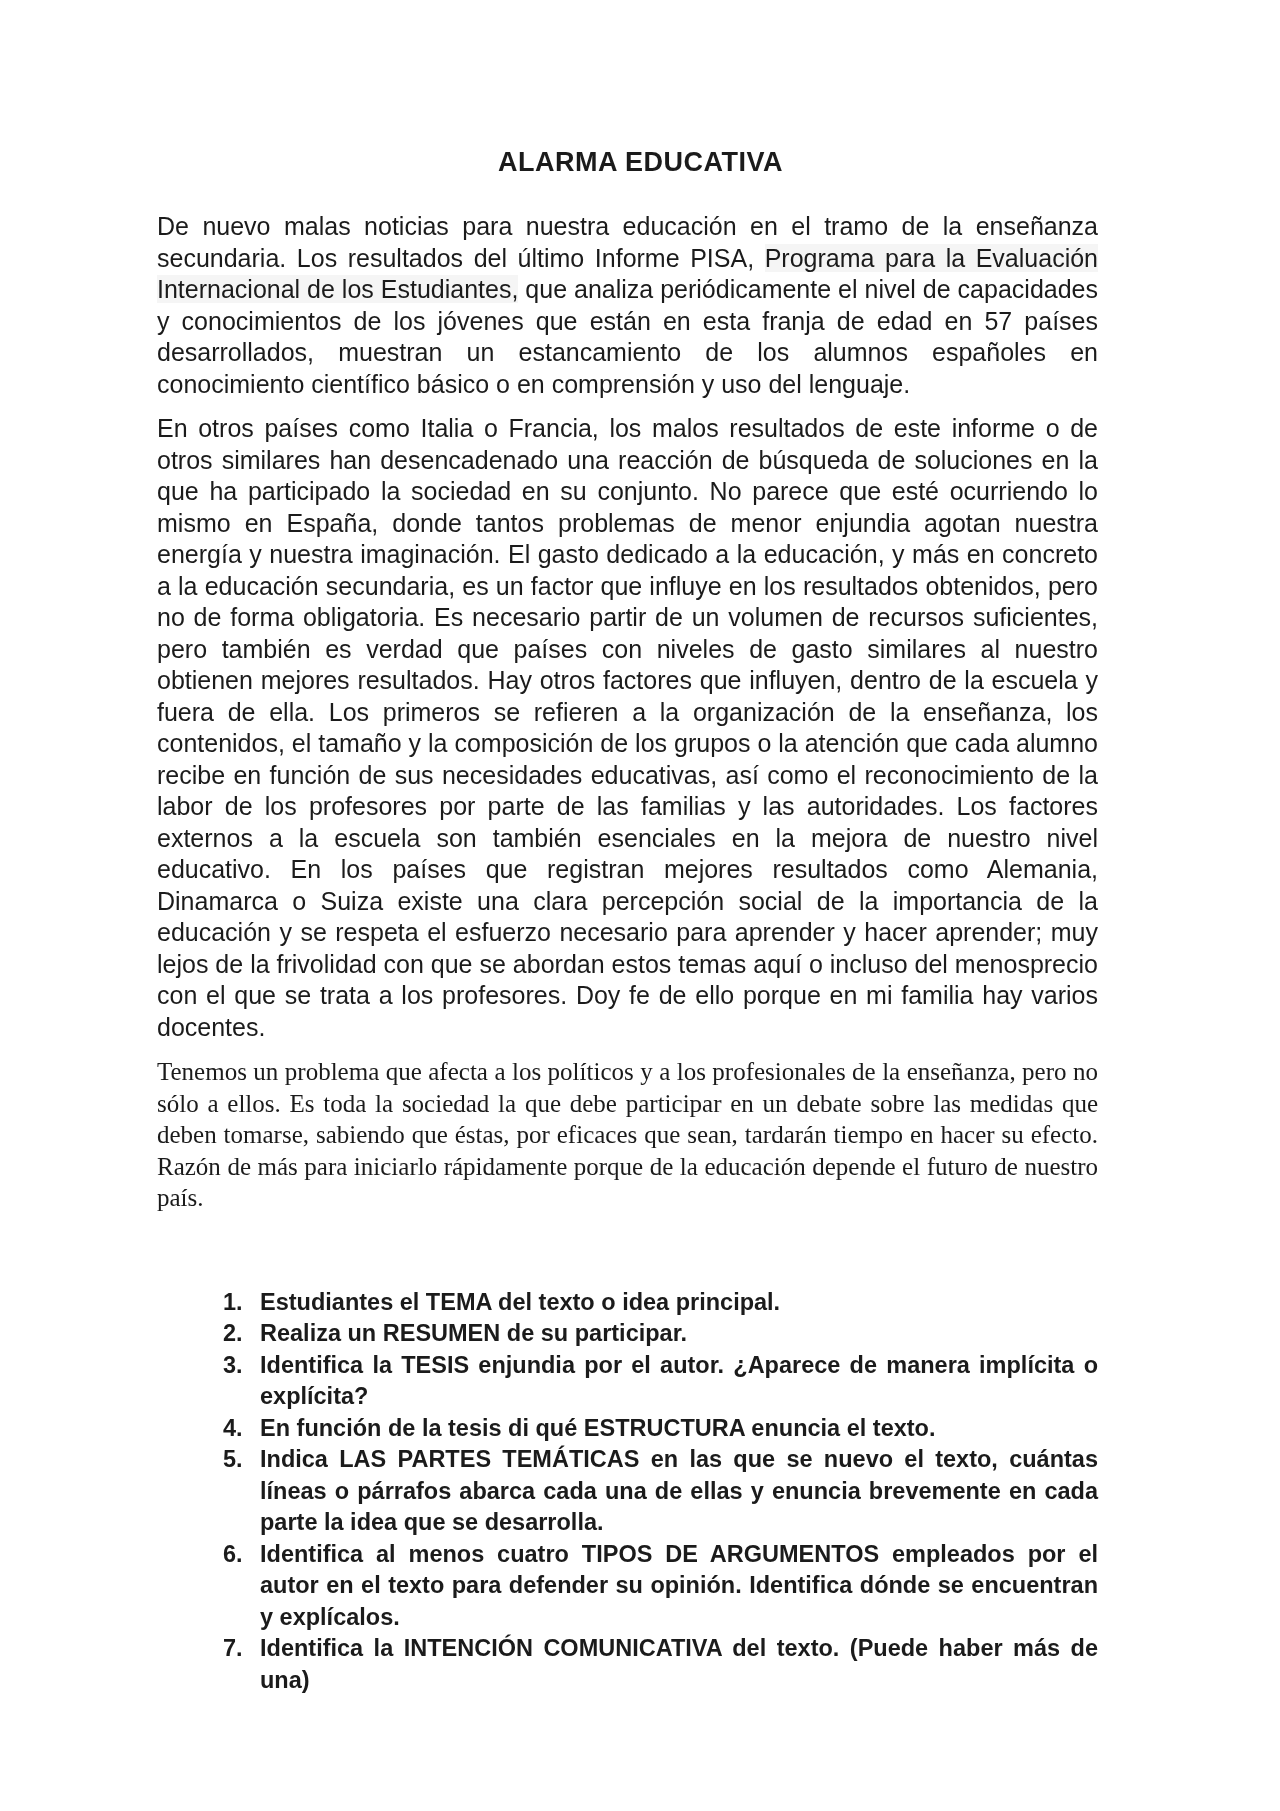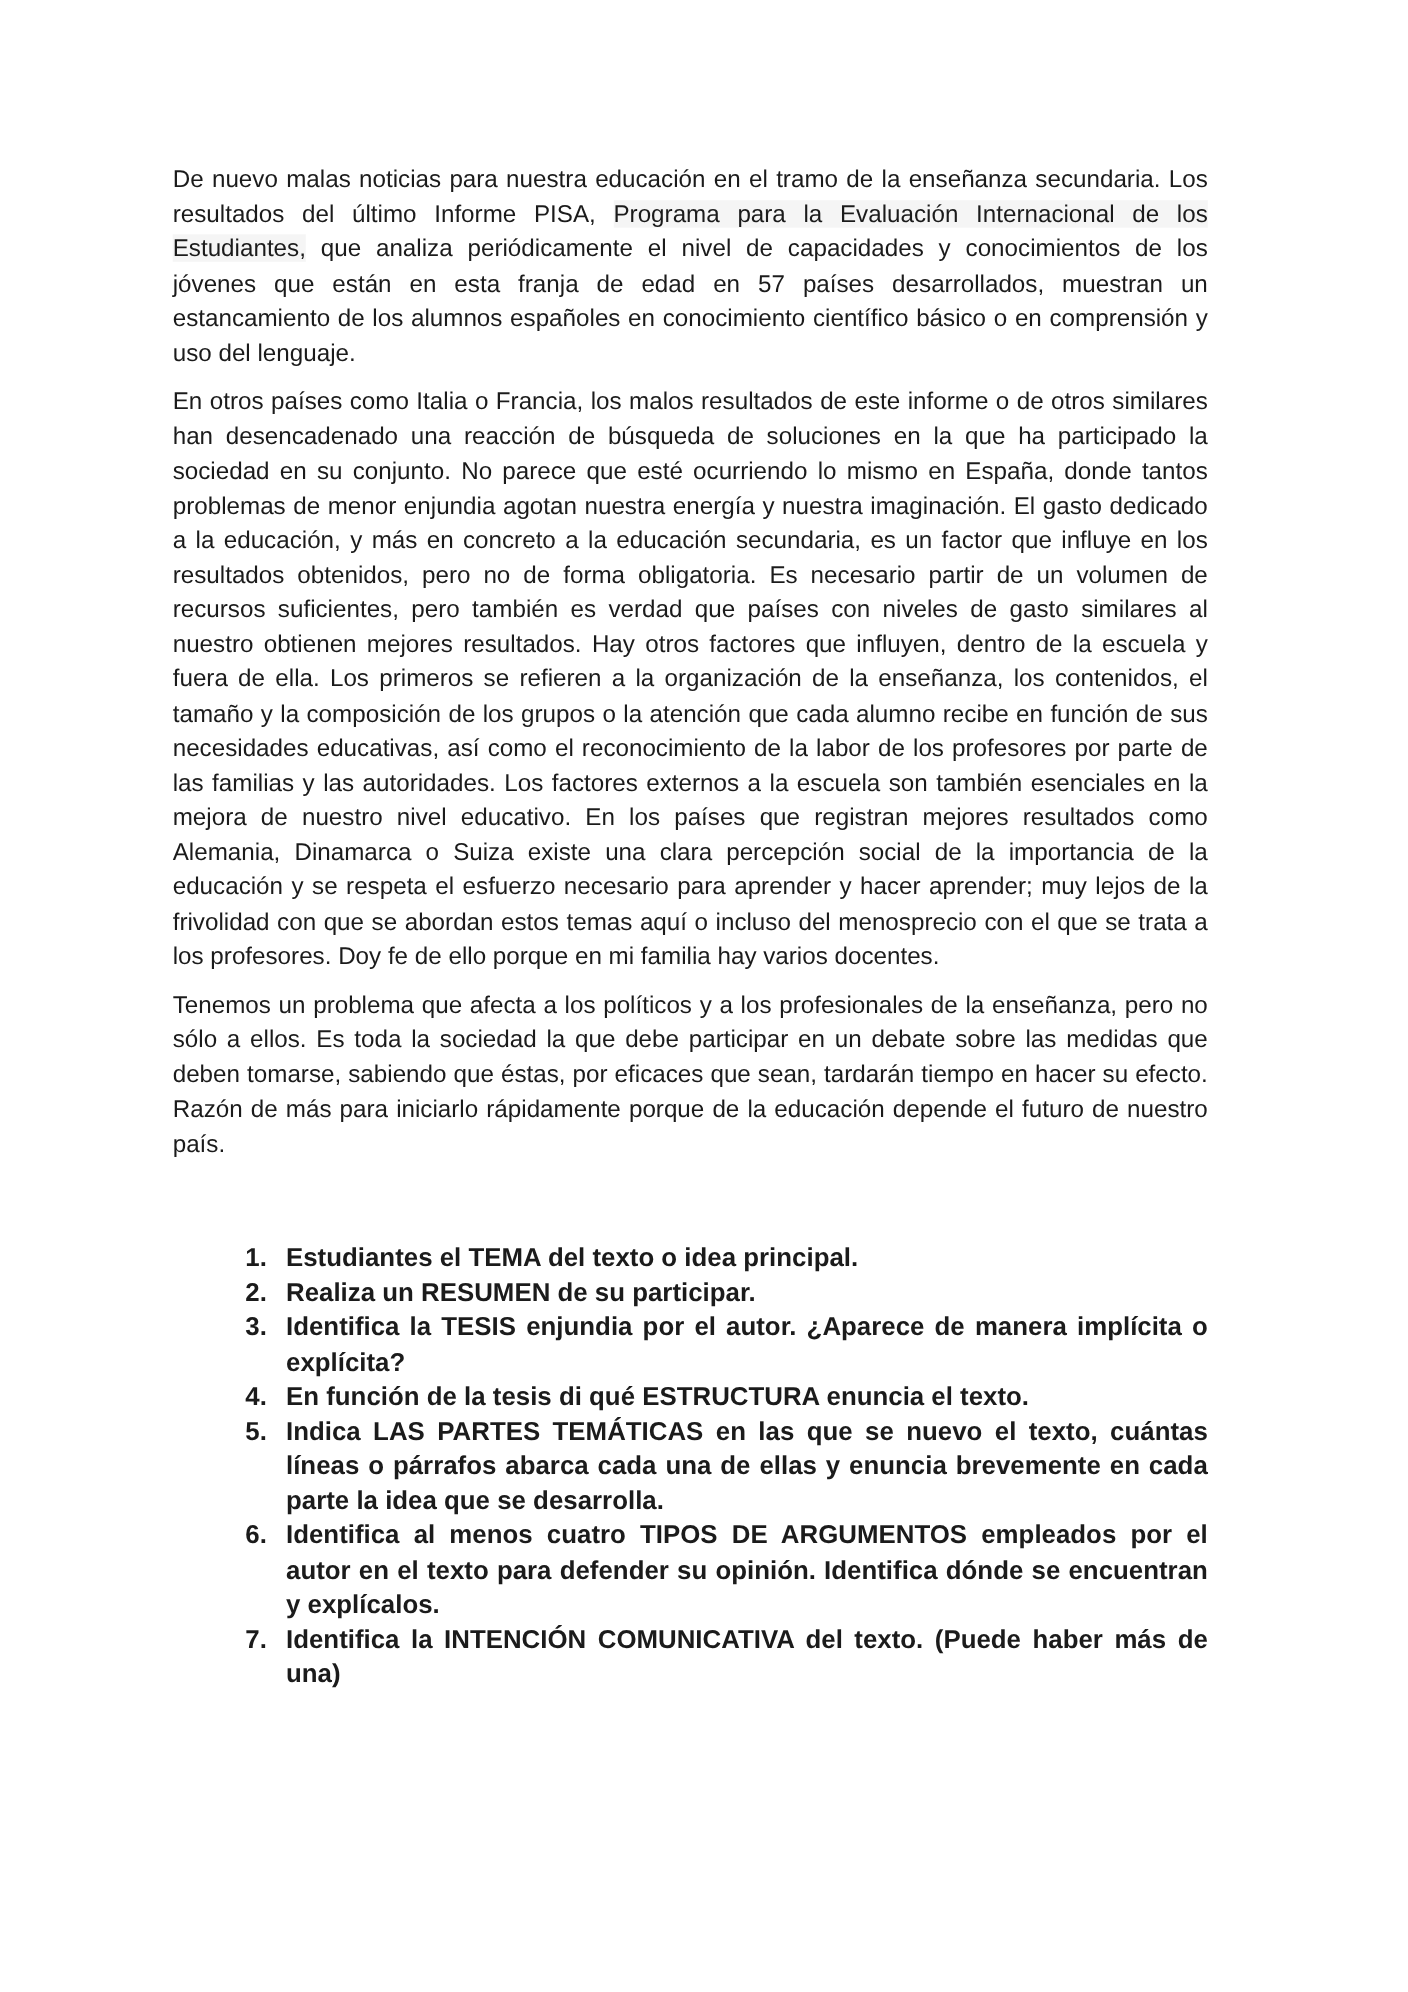--- a/index.html
+++ b/index.html
@@ -25,27 +25,28 @@
   .doc-title {
     font-size: 27px;
     font-weight: bold;
     text-align: center;
     margin: 0 0 33px 0;
     position: relative;
     left: 13px; 
     letter-spacing: 0.5px;
   }
   .para {
-    font-size: 22px;
+    font-size: 25px;
     line-height: 31.5px;
     text-align: justify;
     margin: 0 0 13px 0;
   }
   .para:last-of-type {
     margin-bottom: 15px;
+    font-family: Liberation Serif, serif;
   }
   .hl {
     background: #f5f5f5;
   }
   .questions {
     margin: 73px 0 0 0;
     padding: 0 0 0 66px;
     list-style: none;
   }
   .q-item {
@@ -62,20 +63,21 @@
     flex: 1 1 auto;
     text-align: justify;
   }
 </style>
 </head>
 <body>
 
 <div class="page">
   <div class="content">
 
+    <h1 class="doc-title">ALARMA EDUCATIVA</h1>
 
     <p class="para"><span>De nuevo malas noticias para nuestra educación en el tramo de la enseñanza secundaria. Los resultados del último Informe PISA, </span><span class="hl">Programa para la Evaluación Internacional de los Estudiantes,</span><span> que analiza periódicamente el nivel de capacidades y conocimientos de los jóvenes que están en esta franja de edad en 57 países desarrollados, muestran un estancamiento de los alumnos españoles en conocimiento científico básico o en comprensión y uso del lenguaje.</span></p>
 
     <p class="para">En otros países como Italia o Francia, los malos resultados de este informe o de otros similares han desencadenado una reacción de búsqueda de soluciones en la que ha participado la sociedad en su conjunto. No parece que esté ocurriendo lo mismo en España, donde tantos problemas de menor enjundia agotan nuestra energía y nuestra imaginación. El gasto dedicado a la educación, y más en concreto a la educación secundaria, es un factor que influye en los resultados obtenidos, pero no de forma obligatoria. Es necesario partir de un volumen de recursos suficientes, pero también es verdad que países con niveles de gasto similares al nuestro obtienen mejores resultados. Hay otros factores que influyen, dentro de la escuela y fuera de ella. Los primeros se refieren a la organización de la enseñanza, los contenidos, el tamaño y la composición de los grupos o la atención que cada alumno recibe en función de sus necesidades educativas, así como el reconocimiento de la labor de los profesores por parte de las familias y las autoridades. Los factores externos a la escuela son también esenciales en la mejora de nuestro nivel educativo. En los países que registran mejores resultados como Alemania, Dinamarca o Suiza existe una clara percepción social de la importancia de la educación y se respeta el esfuerzo necesario para aprender y hacer aprender; muy lejos de la frivolidad con que se abordan estos temas aquí o incluso del menosprecio con el que se trata a los profesores. Doy fe de ello porque en mi familia hay varios docentes.</p>
 
     <p class="para">Tenemos un problema que afecta a los políticos y a los profesionales de la enseñanza, pero no sólo a ellos. Es toda la sociedad la que debe participar en un debate sobre las medidas que deben tomarse, sabiendo que éstas, por eficaces que sean, tardarán tiempo en hacer su efecto. Razón de más para iniciarlo rápidamente porque de la educación depende el futuro de nuestro país.</p>
 
     <ol class="questions">
       <li class="q-item">
         <span class="q-num">1.</span>

